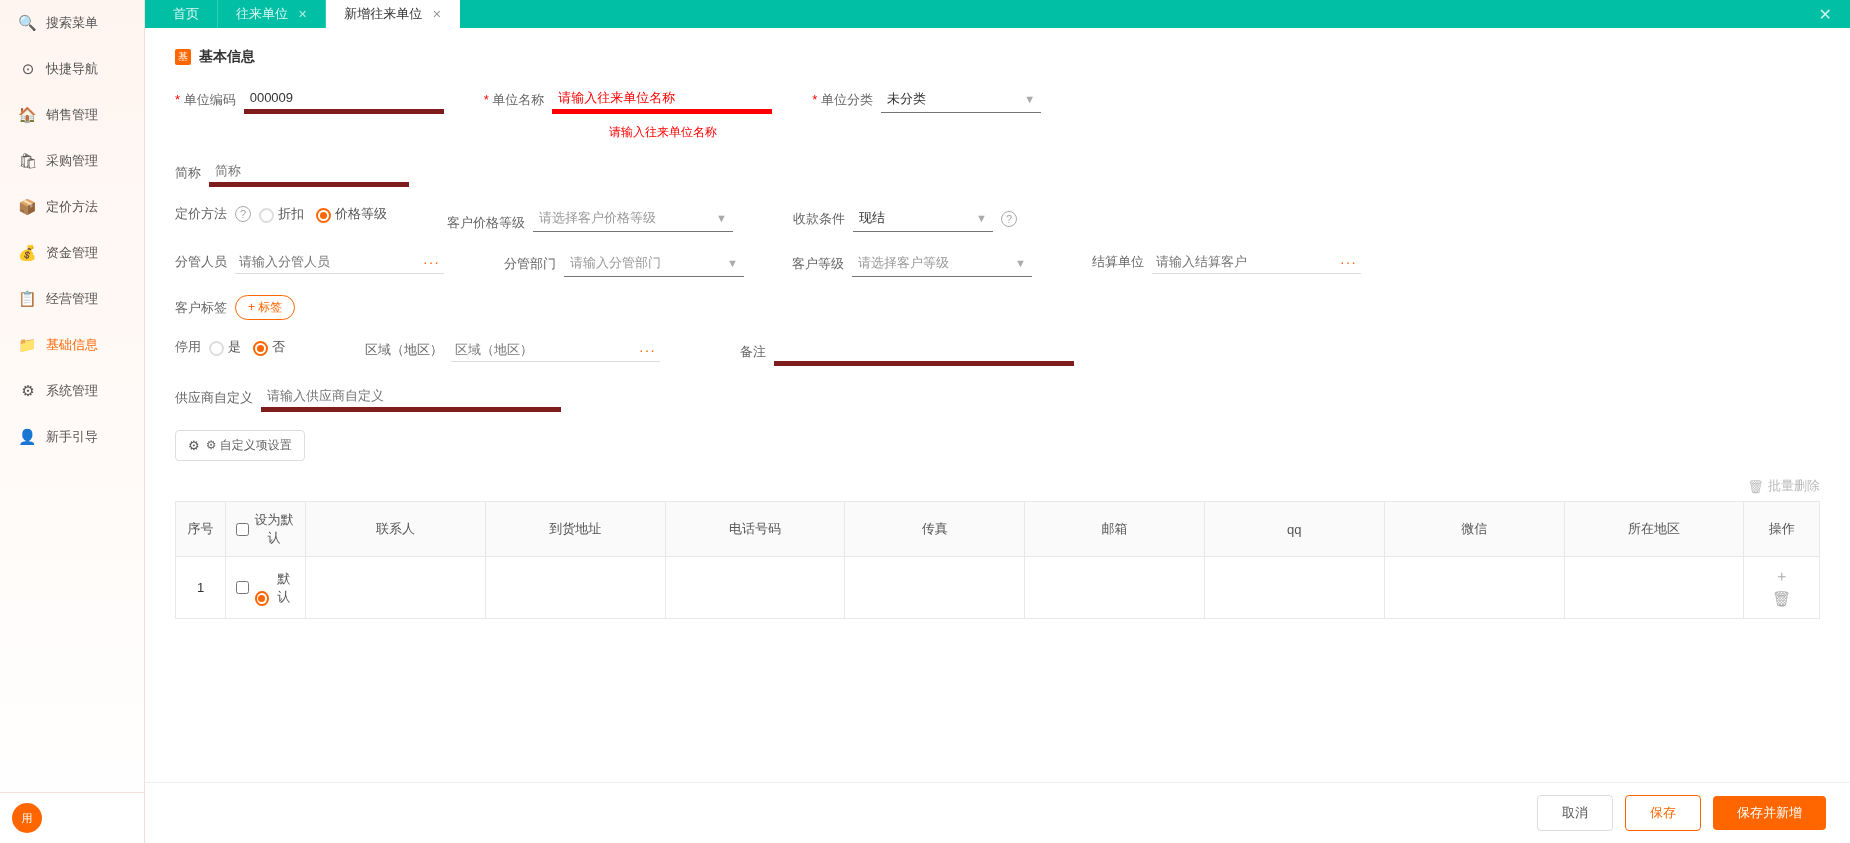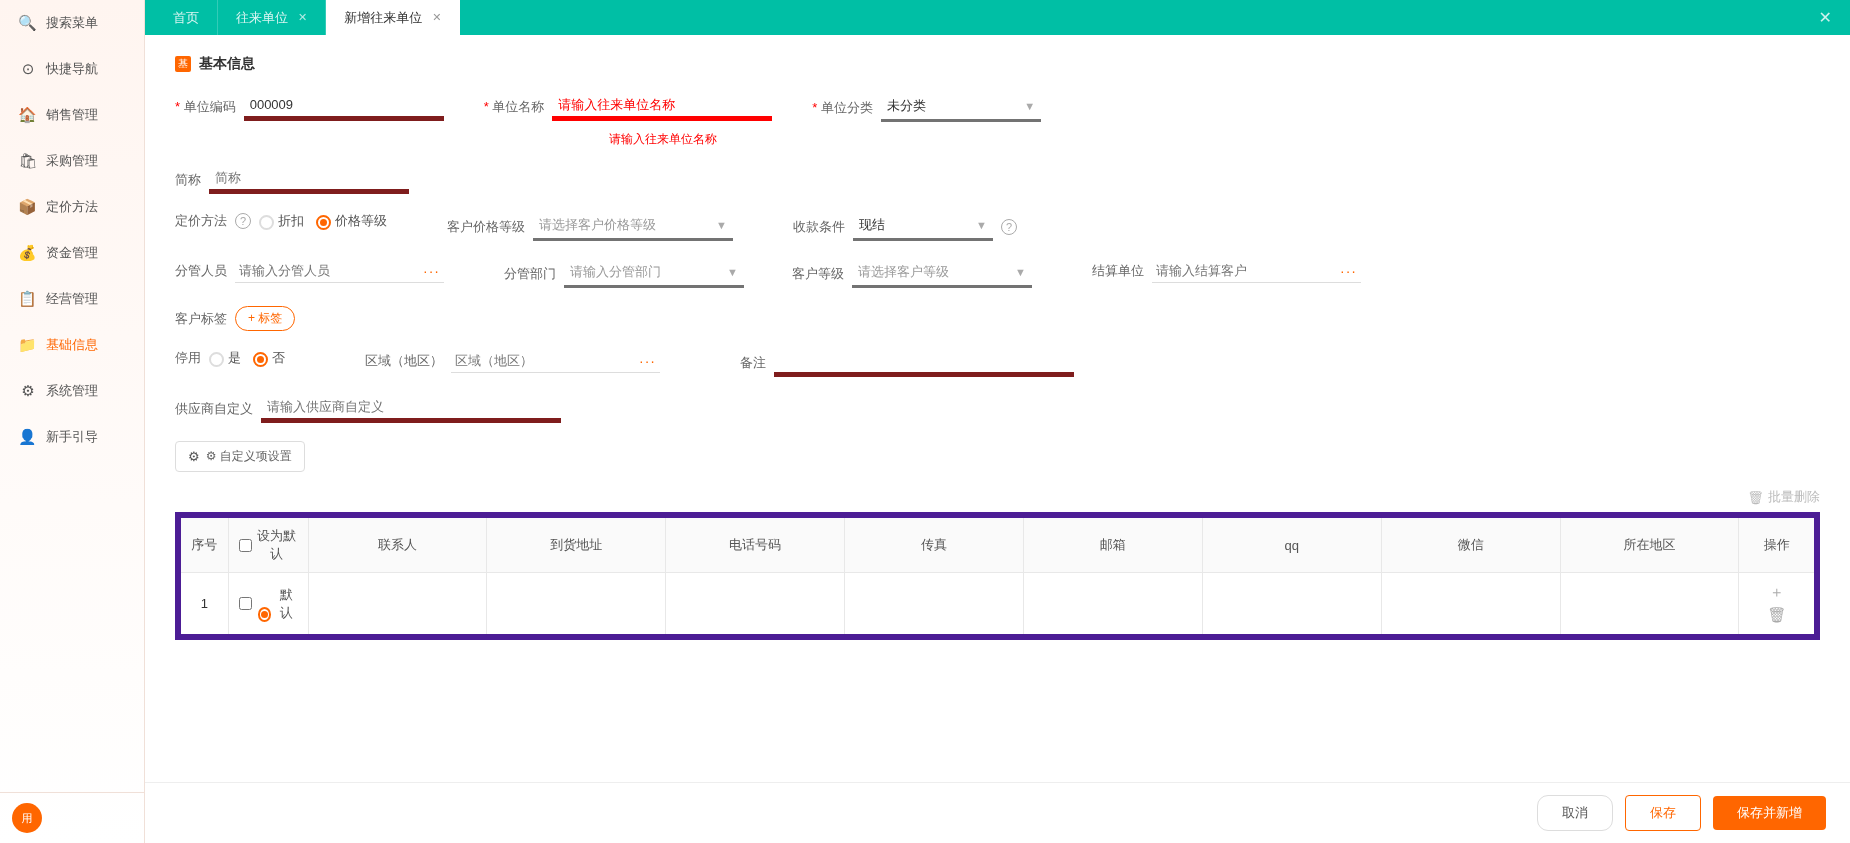--- a/index.html
+++ b/index.html
@@ -54,21 +54,21 @@
       display: flex;
       flex-direction: column;
       overflow: hidden;
     }
 
     
     .tab-bar {
       background: #00bfa5;
       display: flex;
       align-items: center;
-      height: 35px;
+      height: 28px;
       padding: 0 10px;
       gap: 0;
       flex-shrink: 0;
     }
     .tab {
       display: flex;
       align-items: center;
       gap: 6px;
       padding: 0 18px;
       height: 44px;
@@ -160,21 +160,21 @@
     .error-hint {
       color: #f00;
       font-size: 12px;
       margin-top: 2px;
       display: block;
     }
     .form-select {
       display: flex;
       align-items: center;
       gap: 18px;
-      border-bottom: 3px solid #737373;
+      border-bottom: 1px solid #737373;
       padding: 4px 6px;
       cursor: pointer;
       min-width: 160px;
       color: #999;
       font-size: 13px;
     }
     .form-select .chevron { color: #aaa; font-size: 11px; }
     .form-select .value { color: #333; }
 
     
@@ -276,21 +276,21 @@
       background: #fff;
       color: #555;
       font-size: 13px;
       margin-bottom: 16px;
     }
 
     
     .data-table {
       width: 100%;
       border-collapse: collapse;
-      border: 6px solid #4c1d95;
+      border: 1px solid #4c1d95;
       font-size: 13px;
     }
     .data-table th {
       background: #fafafa;
       border: 1px solid #e8e8e8;
       padding: 9px 10px;
       color: #555;
       font-weight: normal;
       text-align: center;
     }
@@ -326,21 +326,21 @@
       justify-content: flex-end;
       gap: 12px;
       padding: 12px 24px;
       border-top: 1px solid #eee;
       background: #fff;
       flex-shrink: 0;
     }
     .btn-cancel {
       padding: 8px 24px;
       border: 1px solid #ddd;
-      border-radius: 11px;
+      border-radius: 4px;
       background: #fff;
       color: #555;
       cursor: pointer;
       font-size: 13px;
     }
     .btn-save {
       padding: 8px 24px;
       border: 1px solid #f60;
       border-radius: 4px;
       background: #fff;
@@ -475,21 +475,21 @@
           <div class="radio-item">
             <div class="radio-circle"></div>
             <span class="radio-label">折扣</span>
           </div>
           <div class="radio-item">
             <div class="radio-circle selected"></div>
             <span class="radio-label">价格等级</span>
           </div>
         </div>
       </div>
-      <div class="form-field" style="margin-left:20px;">
+      <div class="form-field" style="margin-left:20px;align-items:flex-end;">
         <span class="form-label">客户价格等级</span>
         <div class="form-select" style="min-width:200px;">
           <span>请选择客户价格等级</span>
           <span style="flex:1;"></span>
           <span class="chevron">▼</span>
         </div>
       </div>
       <div class="form-field" style="margin-left:20px;">
         <span class="form-label">收款条件</span>
         <div class="form-select" style="min-width:140px;">

